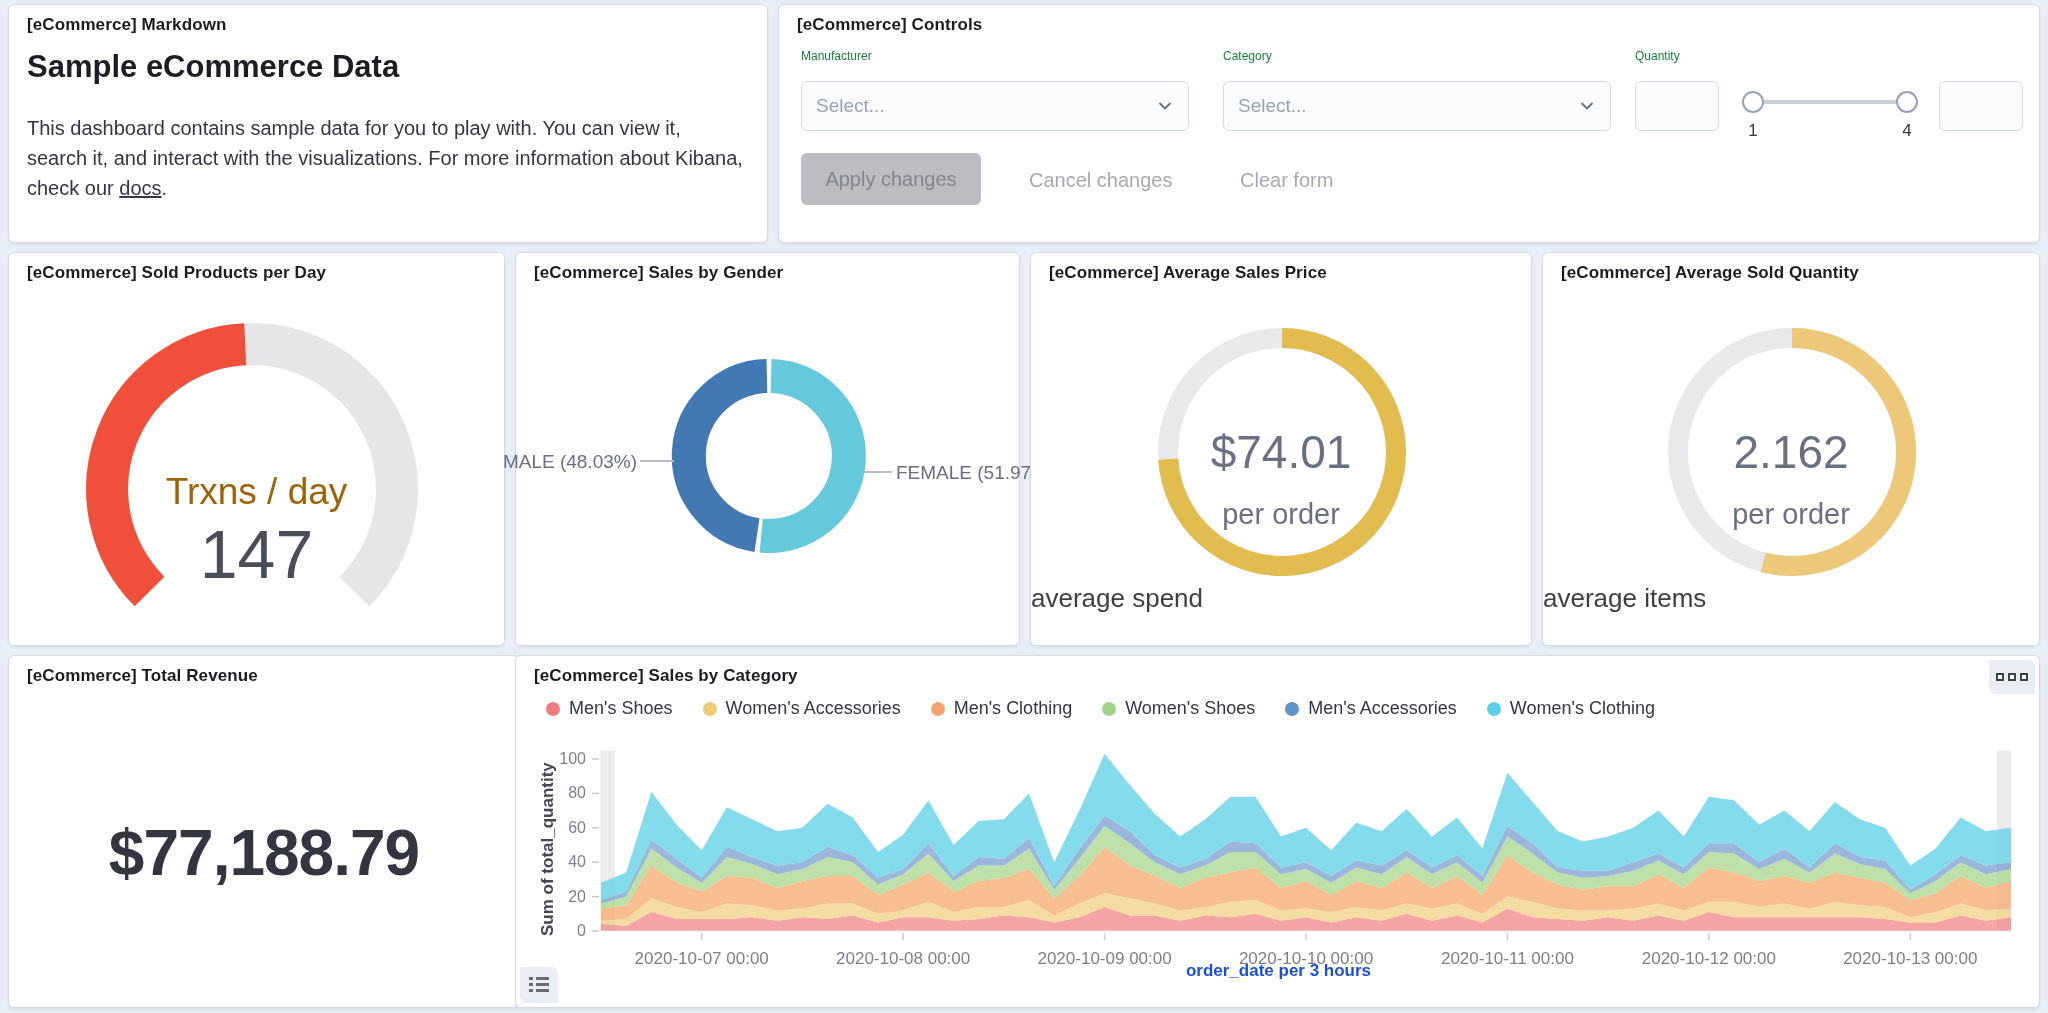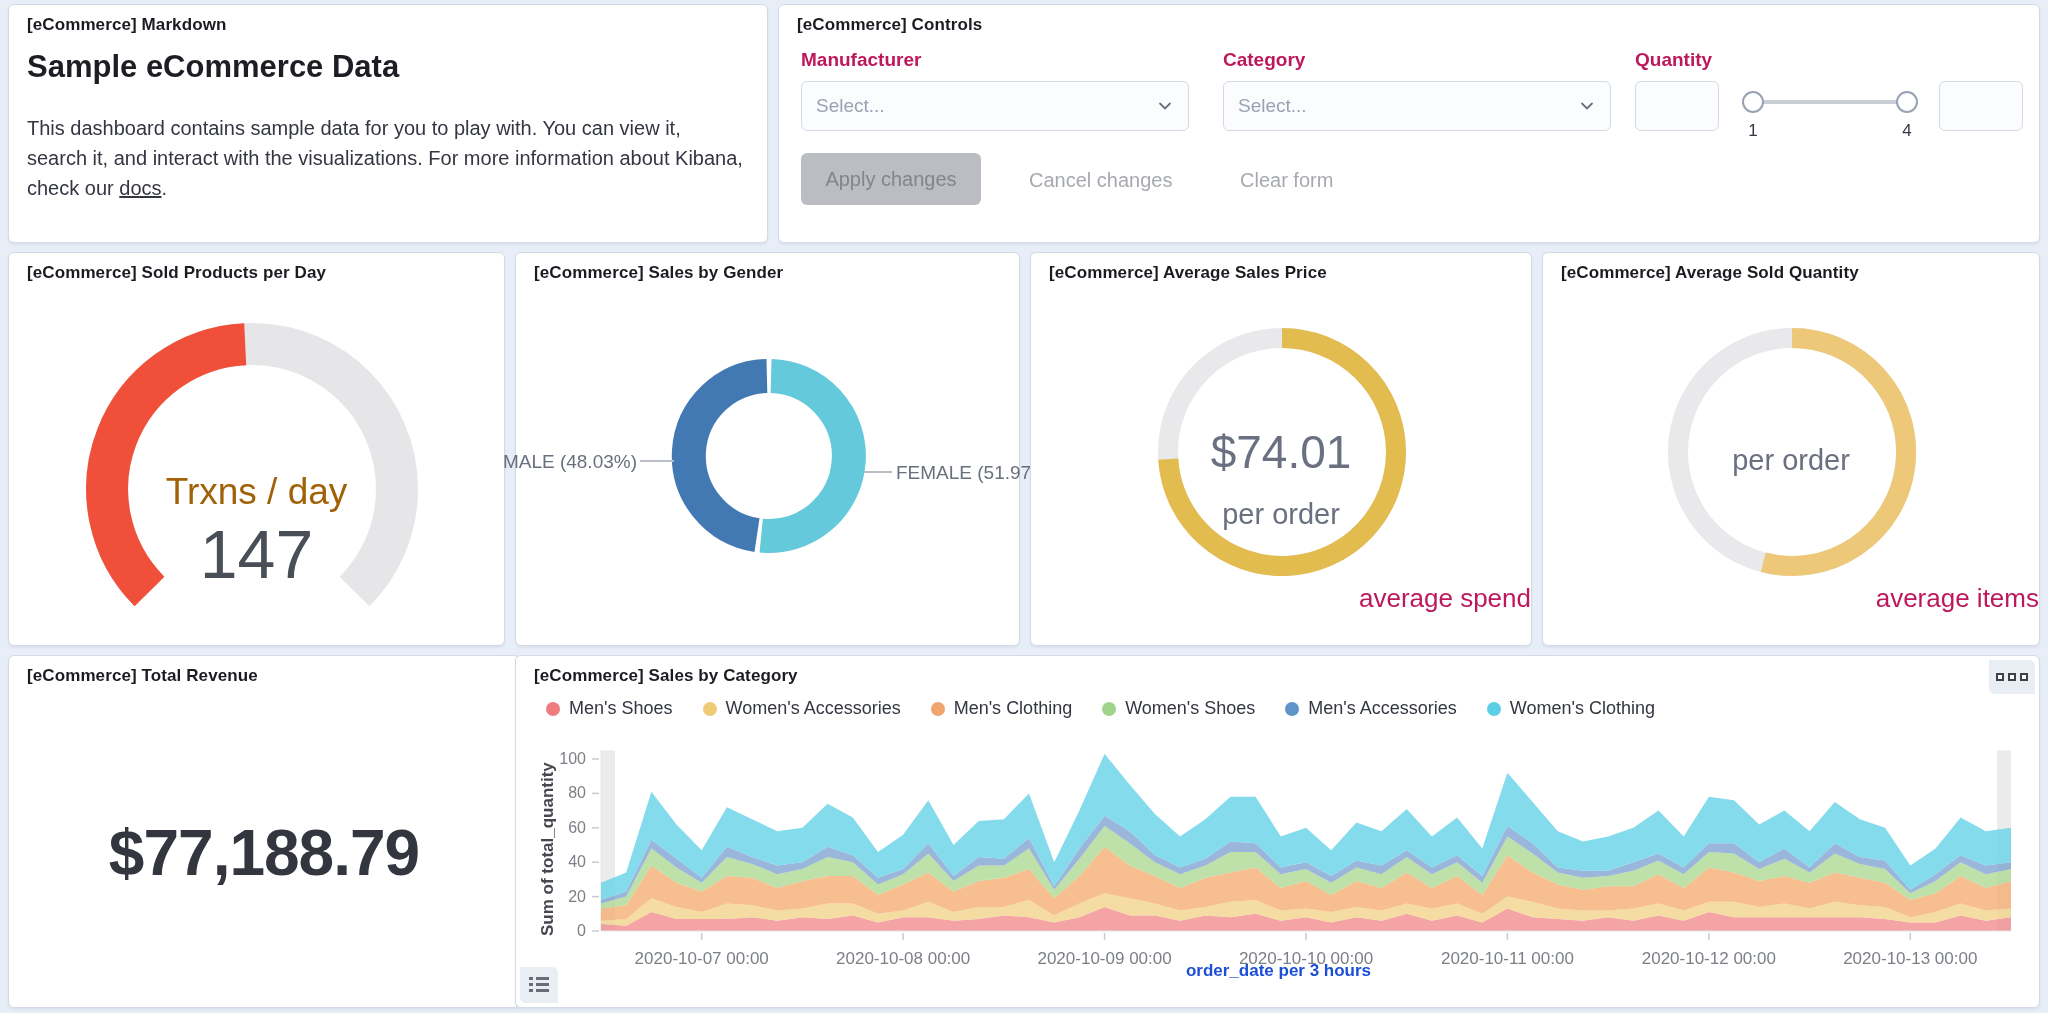--- a/index.html
+++ b/index.html
@@ -17,21 +17,21 @@
   }
   .ptitle{
     position:absolute;top:10px;left:18px;
     font-size:17px;font-weight:700;color:#1a1c21;letter-spacing:.1px;
   }
   
   .md-h1{position:absolute;left:18px;top:44px;font-size:31px;font-weight:700;color:#1d1e24;}
   .md-p{position:absolute;left:18px;top:108px;width:716px;font-size:20px;line-height:30px;color:#343741;}
   .md-p a{color:#343741;text-decoration:underline;cursor:pointer;}
   
-  .ctl-label{position:absolute;font-size:19px;font-weight:700;color:#be185d;}
+  .ctl-label{position:absolute;font-size:12px;font-weight:400;color:#15803d;}
   .sel{
     position:absolute;height:50px;background:#fbfcfd;
     border:1px solid #d3dae6;border-radius:6px;box-sizing:border-box;
     display:flex;align-items:center;justify-content:space-between;
     padding:0 14px;cursor:pointer;
   }
   .sel .ph{font-size:19px;color:#98a2b3;}
   .qty-input{
     position:absolute;width:84px;height:50px;background:#fbfcfd;
     border:1px solid #d3dae6;border-radius:6px;box-sizing:border-box;
@@ -52,21 +52,21 @@
     position:absolute;top:156px;height:52px;line-height:52px;
     font-size:20px;color:#a6a9af;cursor:pointer;background:none;border:none;
     font-family:"Liberation Sans",sans-serif;
   }
   
   .center-txt{position:absolute;text-align:center;pointer-events:none;}
   .gauge-label{font-size:37px;color:#a16207;}
   .gauge-value{font-size:68px;color:#4a4e57;margin-top:2px;}
   .ring-value{font-size:46px;color:#6a7080;}
   .ring-unit{font-size:29px;color:#6a7080;margin-top:19px;}
-  .ring-caption{position:absolute;text-align:right;font-size:26px;color:#be185d;}
+  .ring-caption{position:absolute;text-align:left;font-size:26px;color:#404040;}
   .donut-lbl{position:absolute;font-size:19px;color:#69707d;white-space:nowrap;}
   .leader{position:absolute;height:2px;background:#b9bec9;}
   .metric-big{
     position:absolute;width:100%;text-align:center;top:815px;
     font-size:64px;font-weight:800;color:#33363e;letter-spacing:-1px;
   }
   
   .legend{position:absolute;left:30px;top:42px;display:flex;gap:30px;align-items:center;}
   .legend-item{display:flex;align-items:center;gap:9px;cursor:pointer;}
   .legend-dot{width:14px;height:14px;border-radius:50%;}
@@ -168,20 +168,21 @@
   <div class="ring-caption" style="left:0;width:500px;top:330px;">average spend</div>
 </div>
 
 <div class="panel" style="left:1542px;top:252px;width:498px;height:394px;">
   <div class="ptitle">[eCommerce] Average Sold Quantity</div>
   <svg id="qty-svg" width="496" height="392">
       <circle cx="249" cy="199" r="114" stroke="#e9e9eb" stroke-width="20" fill="none"></circle>
       <path d="M249.0 85.0 A114 114 0 1 1 220.3 309.3" stroke="#edc878" stroke-width="20" fill="none"></path>
     </svg>
   <div class="center-txt" style="left:0;width:496px;top:172px;">
+    <div class="ring-value">2.162</div>
     <div class="ring-unit">per order</div>
   </div>
   <div class="ring-caption" style="left:0;width:496px;top:330px;">average items</div>
 </div>
 
 <div class="panel" style="left:8px;top:655px;width:512px;height:353px;">
   <div class="ptitle">[eCommerce] Total Revenue</div>
   <div class="metric-big" style="top:160px;">$77,188.79</div>
 </div>
 

